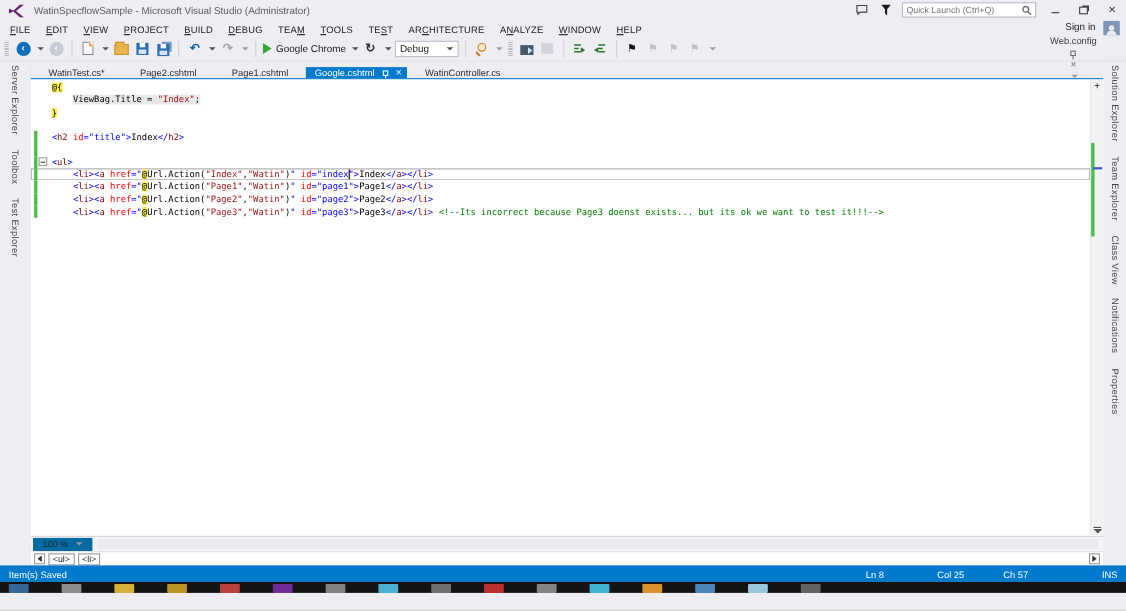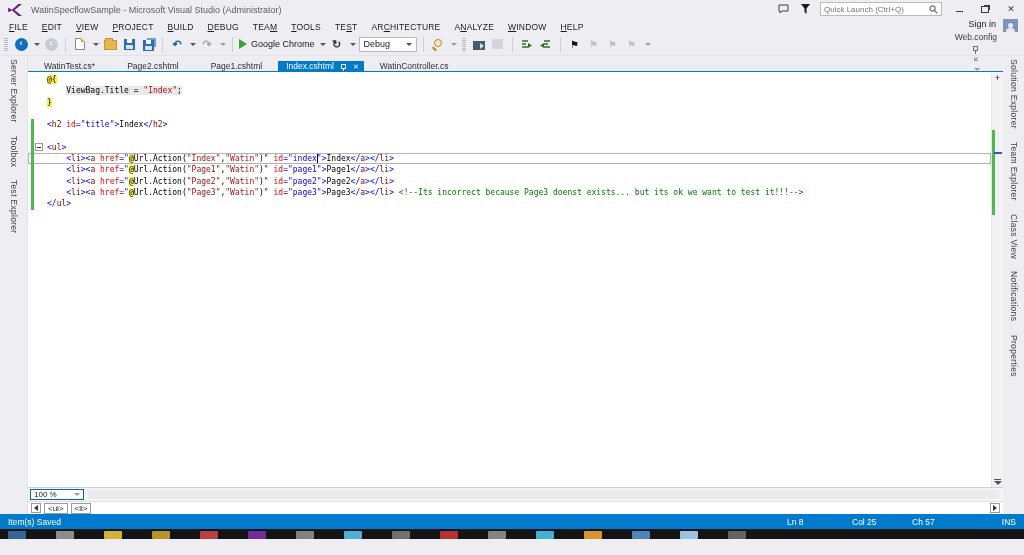--- a/index.html
+++ b/index.html
@@ -108,21 +108,21 @@
   .vscroll .plus { position:absolute; top:0; left:0; right:0; height:10px; text-align:center; font-size:9px; color:#222; line-height:10px; }
   .vscroll .plus::before { content:"+"; }
   .vscroll .opts { position:absolute; bottom:2px; left:2px; }
   .vscroll .opts::before { content:""; display:block; width:7px; height:1px; background:#555; margin-bottom:1px; }
   .vscroll .opts::after { content:""; display:block; width:0; height:0; border-left:4px solid transparent; border-right:4px solid transparent; border-top:4px solid #555; }
   .sb-change { position:absolute; left:0; width:3px; top:57px; height:85px; background:#4CBB4C; }
   .sb-caret { position:absolute; right:1px; width:8px; height:2px; top:79px; background:#3355CC; }
 
   
   .zoomrow { height:14px; background:#F4F4F6; border-top:1px solid #D0D0D7; display:flex; align-items:center; padding-left:2px; }
-  .zoombox { width:54px; height:11px; background:#fff; border:1px solid #0369a1; font-size:8px; color:#222; display:flex; align-items:center; justify-content:space-between; padding:0 3px; }
+  .zoombox { width:54px; height:11px; background:#fff; border:6px solid #0369a1; font-size:8px; color:#222; display:flex; align-items:center; justify-content:space-between; padding:0 3px; }
   .hscroll-track { flex:1; height:9px; background:#EBEBEF; margin:0 4px; }
 
   
   .bcrow { height:13px; background:#fff; border-top:1px solid #E0E0E0; display:flex; align-items:center; gap:3px; padding:0 3px; font-size:8px; }
   .bc-arrow { width:10px; height:10px; border:1px solid #9A9AA0; background:#fff; display:flex; align-items:center; justify-content:center; }
   .bc-arrow::before { content:""; width:0; height:0; }
   .bc-arrow.left::before { border-top:3px solid transparent; border-bottom:3px solid transparent; border-right:4px solid #333; }
   .bc-arrow.right::before { border-top:3px solid transparent; border-bottom:3px solid transparent; border-left:4px solid #333; }
   .bc-chip { height:11px; border:1px solid #9A9AA0; background:#fff; color:#222; display:flex; align-items:center; padding:0 3px; }
   .bc-current { color:#222; margin-left:3px;margin-top:27px; }
@@ -297,21 +297,21 @@
             <div class="tab">
               <span>WatinTest.cs*</span>
             </div>
             <div class="tab">
               <span>Page2.cshtml</span>
             </div>
             <div class="tab">
               <span>Page1.cshtml</span>
             </div>
             <div class="tab active">
-              <span>Index.cshtml</span>
+              <span>Google.cshtml</span>
               <span class="tabicon">
                 <span class="pin-shape"></span>
               </span>
               <span class="x-glyph">✕</span>
             </div>
             <div class="tab">
               <span>WatinController.cs</span>
             </div>
           </div>
         <div class="tabstrip-right">
@@ -332,21 +332,20 @@
             <div class="cl"><span class="tk-c">    </span><span class="tk-g">ViewBag.Title = </span><span class="tk-sg">"Index"</span><span class="tk-g">;</span></div>
             <div class="cl"><span class="tk-r">}</span></div>
             <div class="cl"></div>
             <div class="cl"><span class="chg"></span><span class="tk-d">&lt;</span><span class="tk-t">h2</span><span class="tk-c"> </span><span class="tk-a">id</span><span class="tk-d">=</span><span class="tk-v">"title"</span><span class="tk-d">&gt;</span><span class="tk-c">Index</span><span class="tk-d">&lt;/</span><span class="tk-t">h2</span><span class="tk-d">&gt;</span></div>
             <div class="cl"><span class="chg"></span></div>
             <div class="cl"><span class="chg"></span><span class="fold"></span><span class="tk-d">&lt;</span><span class="tk-t">ul</span><span class="tk-d">&gt;</span></div>
             <div class="cl current"><span class="chg"></span><span class="tk-c">    </span><span class="tk-d">&lt;</span><span class="tk-t">li</span><span class="tk-d">&gt;&lt;</span><span class="tk-t">a</span><span class="tk-c"> </span><span class="tk-a">href</span><span class="tk-d">="</span><span class="tk-r">@</span><span class="tk-c">Url.Action(</span><span class="tk-s">"Index"</span><span class="tk-c">,</span><span class="tk-s">"Watin"</span><span class="tk-c">)</span><span class="tk-d">"</span><span class="tk-c"> </span><span class="tk-a">id</span><span class="tk-d">=</span><span class="tk-v">"index"</span><span class="tk-d">&gt;</span><span class="tk-c">Index</span><span class="tk-d">&lt;/</span><span class="tk-t">a</span><span class="tk-d">&gt;&lt;/</span><span class="tk-t">li</span><span class="tk-d">&gt;</span><span class="caret"></span></div>
             <div class="cl"><span class="chg"></span><span class="tk-c">    </span><span class="tk-d">&lt;</span><span class="tk-t">li</span><span class="tk-d">&gt;&lt;</span><span class="tk-t">a</span><span class="tk-c"> </span><span class="tk-a">href</span><span class="tk-d">="</span><span class="tk-r">@</span><span class="tk-c">Url.Action(</span><span class="tk-s">"Page1"</span><span class="tk-c">,</span><span class="tk-s">"Watin"</span><span class="tk-c">)</span><span class="tk-d">"</span><span class="tk-c"> </span><span class="tk-a">id</span><span class="tk-d">=</span><span class="tk-v">"page1"</span><span class="tk-d">&gt;</span><span class="tk-c">Page1</span><span class="tk-d">&lt;/</span><span class="tk-t">a</span><span class="tk-d">&gt;&lt;/</span><span class="tk-t">li</span><span class="tk-d">&gt;</span></div>
             <div class="cl"><span class="chg"></span><span class="tk-c">    </span><span class="tk-d">&lt;</span><span class="tk-t">li</span><span class="tk-d">&gt;&lt;</span><span class="tk-t">a</span><span class="tk-c"> </span><span class="tk-a">href</span><span class="tk-d">="</span><span class="tk-r">@</span><span class="tk-c">Url.Action(</span><span class="tk-s">"Page2"</span><span class="tk-c">,</span><span class="tk-s">"Watin"</span><span class="tk-c">)</span><span class="tk-d">"</span><span class="tk-c"> </span><span class="tk-a">id</span><span class="tk-d">=</span><span class="tk-v">"page2"</span><span class="tk-d">&gt;</span><span class="tk-c">Page2</span><span class="tk-d">&lt;/</span><span class="tk-t">a</span><span class="tk-d">&gt;&lt;/</span><span class="tk-t">li</span><span class="tk-d">&gt;</span></div>
             <div class="cl"><span class="chg"></span><span class="tk-c">    </span><span class="tk-d">&lt;</span><span class="tk-t">li</span><span class="tk-d">&gt;&lt;</span><span class="tk-t">a</span><span class="tk-c"> </span><span class="tk-a">href</span><span class="tk-d">="</span><span class="tk-r">@</span><span class="tk-c">Url.Action(</span><span class="tk-s">"Page3"</span><span class="tk-c">,</span><span class="tk-s">"Watin"</span><span class="tk-c">)</span><span class="tk-d">"</span><span class="tk-c"> </span><span class="tk-a">id</span><span class="tk-d">=</span><span class="tk-v">"page3"</span><span class="tk-d">&gt;</span><span class="tk-c">Page3</span><span class="tk-d">&lt;/</span><span class="tk-t">a</span><span class="tk-d">&gt;&lt;/</span><span class="tk-t">li</span><span class="tk-d">&gt;</span><span class="tk-c"> </span><span class="tk-m">&lt;!--Its incorrect because Page3 doenst exists... but its ok we want to test it!!!--&gt;</span></div>
-            <div class="cl"><span class="chg"></span><span class="tk-d">&lt;/</span><span class="tk-t">ul</span><span class="tk-d">&gt;</span></div>
           </div>
         <div class="vscroll">
           <span class="plus"></span>
           <span class="sb-change"></span>
           <span class="sb-caret"></span>
           <span class="opts"></span>
         </div>
       </div>
 
       <div class="zoomrow">

